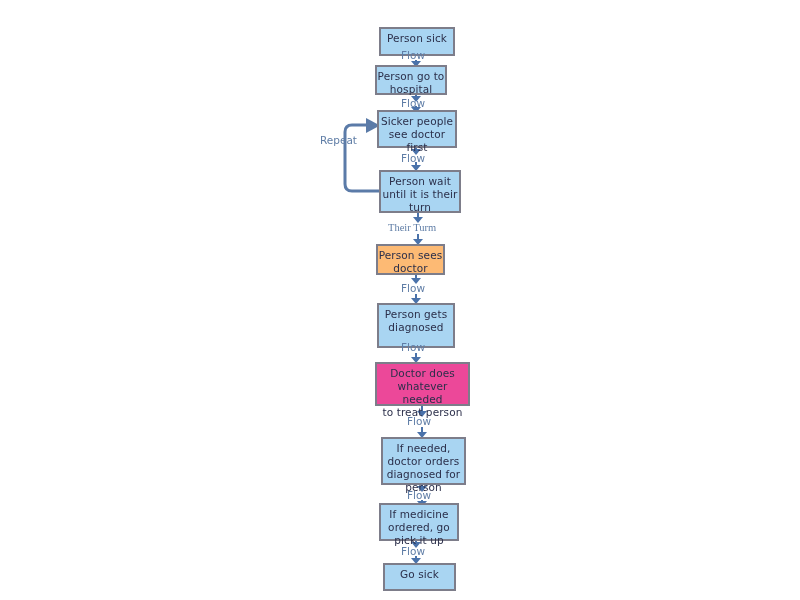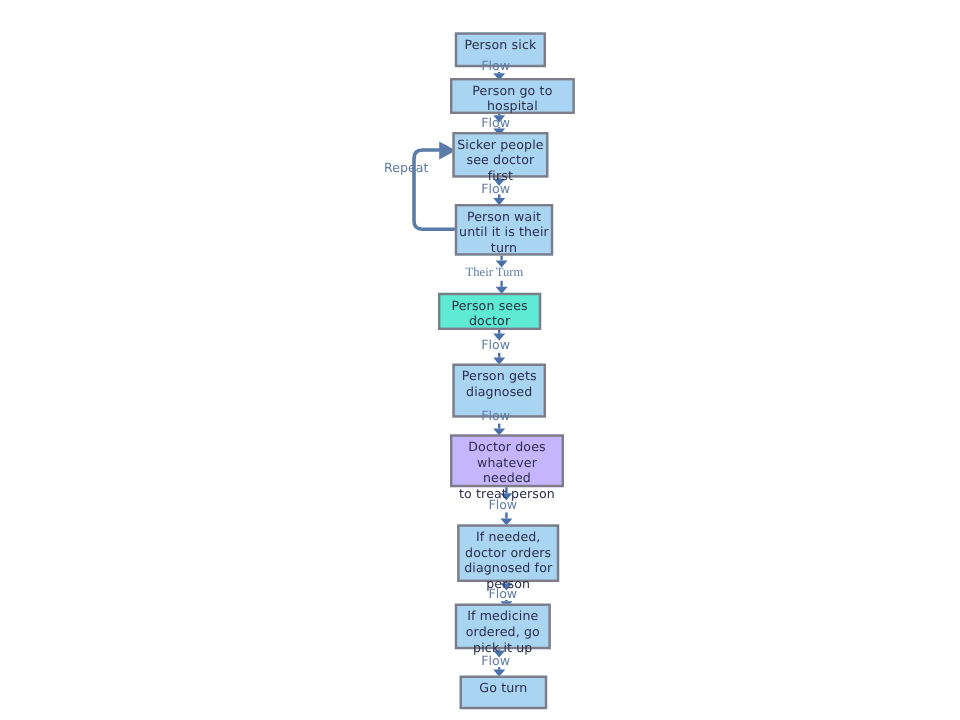--- a/index.html
+++ b/index.html
@@ -111,43 +111,43 @@
       <div class="arrowhead" style="left: 417px; top: 486px; border-top-color: rgb(74, 114, 170);"></div>
       <div class="stub" style="left: 421px; top: 500px; height: 1px; background: rgb(74, 114, 170);"></div>
       <div class="arrowhead" style="left: 417px; top: 501px; border-top-color: rgb(74, 114, 170);"></div>
       <div class="stub" style="left: 415px; top: 541px; height: 1px; background: rgb(74, 114, 170);"></div>
       <div class="arrowhead" style="left: 411px; top: 542px; border-top-color: rgb(74, 114, 170);"></div>
       <div class="stub" style="left: 415px; top: 556px; height: 2px; background: rgb(74, 114, 170);"></div>
       <div class="arrowhead" style="left: 411px; top: 558px; border-top-color: rgb(74, 114, 170);"></div>
     </div>
   <div id="nodes">
       <div class="node overflow" style="left: 379px; top: 15px; width: 76px; height: 29px; background: rgb(169, 213, 242); border-color: rgb(125, 125, 138); margin-top: 12px;">Person sick</div>
-      <div class="node overflow" style="left: 375px; top: 65px; width: 104px; height: 30px; background: rgb(169, 213, 242); border-color: rgb(125, 125, 138);">Person go to
+      <div class="node overflow" style="left: 375px; top: 65px; width: 72px; height: 30px; background: rgb(169, 213, 242); border-color: rgb(125, 125, 138);">Person go to
 hospital</div>
       <div class="node overflow" style="left: 377px; top: 110px; width: 80px; height: 38px; background: rgb(169, 213, 242); border-color: rgb(125, 125, 138);">Sicker people
 see doctor
 first</div>
       <div class="node overflow" style="left: 379px; top: 170px; width: 82px; height: 43px; background: rgb(169, 213, 242); border-color: rgb(125, 125, 138);">Person wait
 until it is their
 turn</div>
-      <div class="node overflow" style="left: 365px; top: 244px; width: 86px; height: 31px; background: #5eead4; border-color: rgb(125, 125, 138);">Person sees
+      <div class="node overflow" style="left: 376px; top: 244px; width: 69px; height: 31px; background: #fdba74; border-color: rgb(125, 125, 138);">Person sees
 doctor</div>
       <div class="node overflow" style="left: 377px; top: 303px; width: 78px; height: 45px; background: rgb(169, 213, 242); border-color: rgb(125, 125, 138);">Person gets
 diagnosed</div>
-      <div class="node overflow" style="left: 375px; top: 362px; width: 95px; height: 44px; background: #c4b5fd; border-color: rgb(125, 125, 138);">Doctor does
+      <div class="node overflow" style="left: 375px; top: 362px; width: 95px; height: 44px; background: #ec4899; border-color: rgb(125, 125, 138);">Doctor does
 whatever needed
 to treat person</div>
       <div class="node overflow" style="left: 381px; top: 437px; width: 85px; height: 48px; background: rgb(169, 213, 242); border-color: rgb(125, 125, 138);">If needed,
 doctor orders
 diagnosed for
 person</div>
       <div class="node overflow" style="left: 379px; top: 503px; width: 80px; height: 38px; background: rgb(169, 213, 242); border-color: rgb(125, 125, 138);">If medicine
 ordered, go
 pick it up</div>
-      <div class="node overflow" style="left: 383px; top: 563px; width: 73px; height: 28px; background: rgb(169, 213, 242); border-color: rgb(125, 125, 138);">Go turn</div>
+      <div class="node overflow" style="left: 383px; top: 563px; width: 73px; height: 28px; background: rgb(169, 213, 242); border-color: rgb(125, 125, 138);">Go sick</div>
     </div>
   <div id="labels">
       <div class="edge-label" style="left: 401px; top: 49px; color: rgb(95, 125, 166);">Flow</div>
       <div class="edge-label" style="left: 401px; top: 97px; color: rgb(95, 125, 166);">Flow</div>
       <div class="edge-label" style="left: 401px; top: 152px; color: rgb(95, 125, 166);">Flow</div>
       <div class="edge-label" style="left: 388px; top: 222px; color: rgb(95, 125, 166); font-family: Liberation Serif, serif;">Their Turm</div>
       <div class="edge-label" style="left: 401px; top: 282px; color: rgb(95, 125, 166);">Flow</div>
       <div class="edge-label" style="left: 401px; top: 341px; color: rgb(95, 125, 166);">Flow</div>
       <div class="edge-label" style="left: 407px; top: 415px; color: rgb(95, 125, 166);">Flow</div>
       <div class="edge-label" style="left: 407px; top: 489px; color: rgb(95, 125, 166);">Flow</div>

